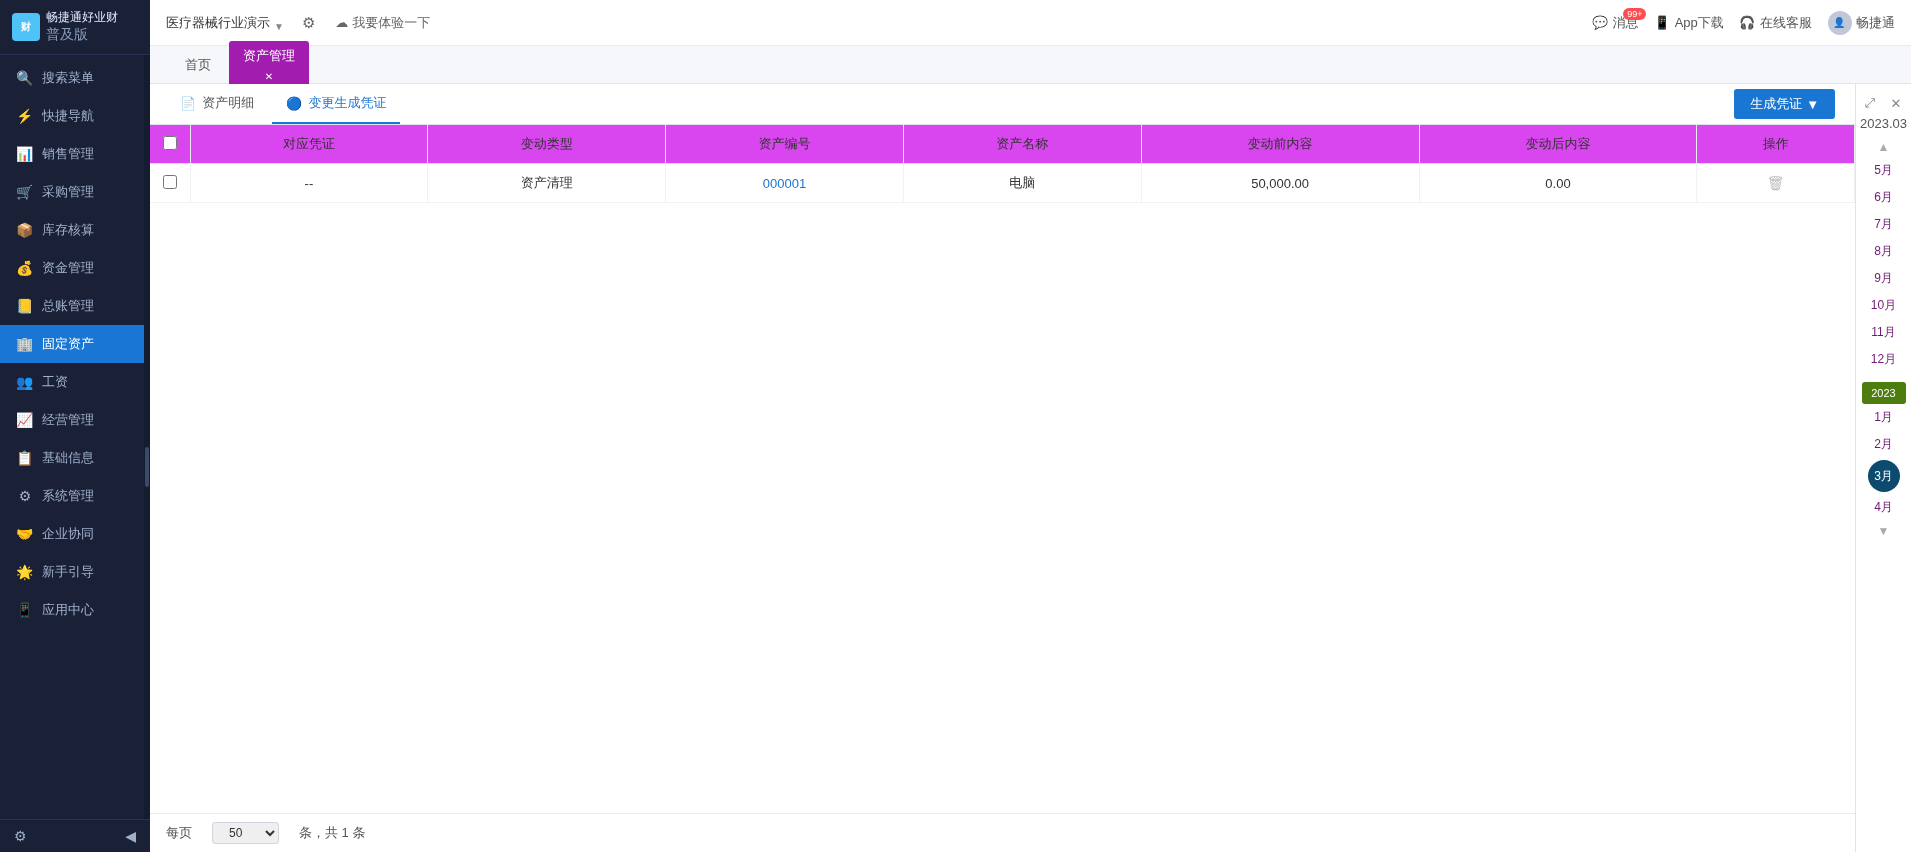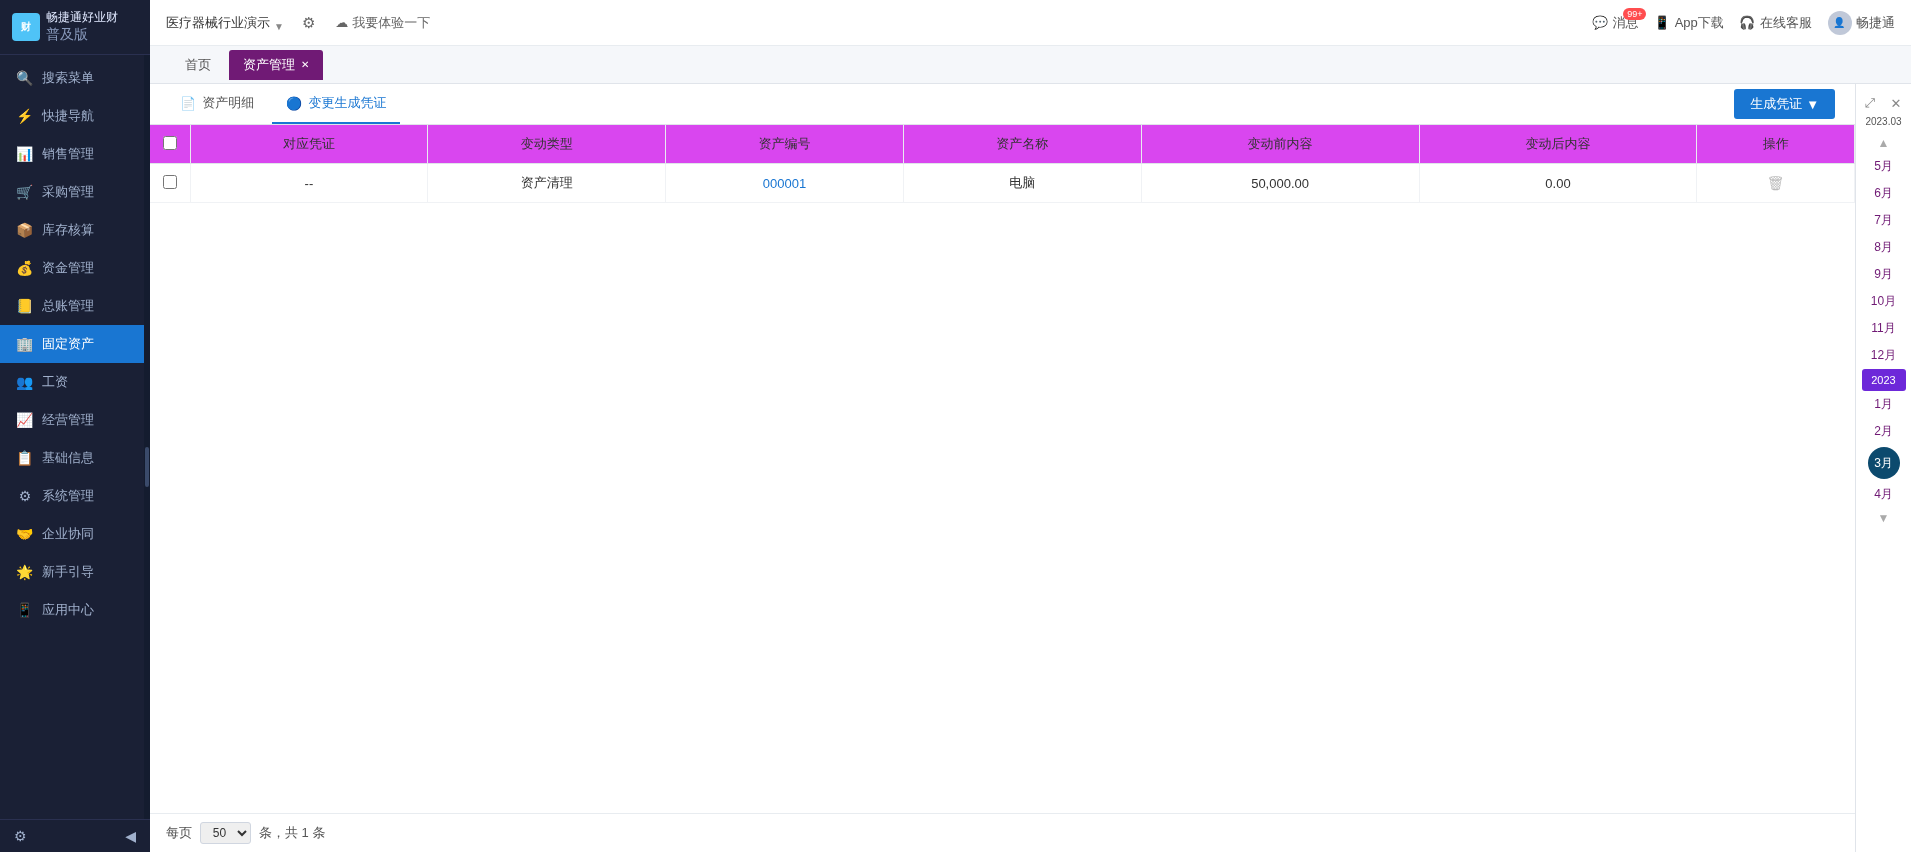--- a/index.html
+++ b/index.html
@@ -121,23 +121,23 @@
       gap: 4px;
     }
     .tab-item {
       padding: 6px 14px;
       font-size: 13px;
       cursor: pointer;
       color: #555;
       border-radius: 3px 3px 0 0;
     }
     .tab-item.active {
-      background: #701a75;
+      background: #a21caf;
       color: white;
-      display: flex; align-items: center; gap: 6px;
+      display: flex; align-items: center; gap: 6px; flex-direction: column;
     }
     .tab-close { font-size: 10px; cursor: pointer; }
     .tab-home { color: #555; }
 
     
     .content-area {
       flex: 1;
       display: flex;
       overflow: hidden;
       position: relative;
@@ -223,31 +223,30 @@
       accent-color: #1976d2;
     }
     .delete-icon { color: #bbb; cursor: pointer; font-size: 14px; }
 
     
     .pagination-bar {
       padding: 8px 16px;
       border-top: 1px solid #e8ecf0;
       display: flex;
       align-items: center;
-      gap: 8px;
+      gap: 20px;
       font-size: 13px;
       color: #555;
     }
     .page-size-select {
       border: 1px solid #d0d6e0;
       border-radius: 3px;
-      padding: 2px 4px;
+      padding: 2px 12px;
       font-size: 12px;
       color: #333;
-      text-align: center;
     }
 
     
     .right-panel {
       width: 56px;
       background: #fff;
       border-left: 1px solid #e0e4ea;
       display: flex;
       flex-direction: column;
       align-items: center;
@@ -293,24 +292,25 @@
     .month-item.active {
       background: #0c4a6e;
       color: white;
       border-radius: 50%;
       width: 32px;
       height: 32px;
       display: flex; align-items: center; justify-content: center;
       margin: 2px auto;
     }
     .month-item.year-active {
-      background: #6d28d9;
+      background: #4d7c0f;
       color: white;
       border-radius: 3px;
       font-size: 11px;
+      margin-top: 9px;
     }
     .scroll-arrow {
       color: #aaa;
       font-size: 12px;
       cursor: pointer;
       padding: 3px;
     }
   </style>
 </head>
 <body>
@@ -519,21 +519,21 @@
         </select>
         <span>条，共 1 条</span>
       </div>
     </div>
 
     <div class="right-panel">
       <div class="right-panel-header">
         <span class="panel-icon-btn">⤢</span>
         <span class="panel-icon-btn">✕</span>
       </div>
-      <div style="font-size:10px; color:#555; text-align:center; padding:2px 0 4px; font-weight:500;">2023.03</div>
+      <div style="font-size:13px; color:#555; text-align:center; padding:2px 0 4px; font-weight:500;">2023.03</div>
       <div class="year-month-list">
         <div class="scroll-arrow">▲</div>
 
         <div class="month-item">5月</div>
         <div class="month-item">6月</div>
         <div class="month-item">7月</div>
         <div class="month-item">8月</div>
         <div class="month-item">9月</div>
         <div class="month-item">10月</div>
         <div class="month-item">11月</div>

